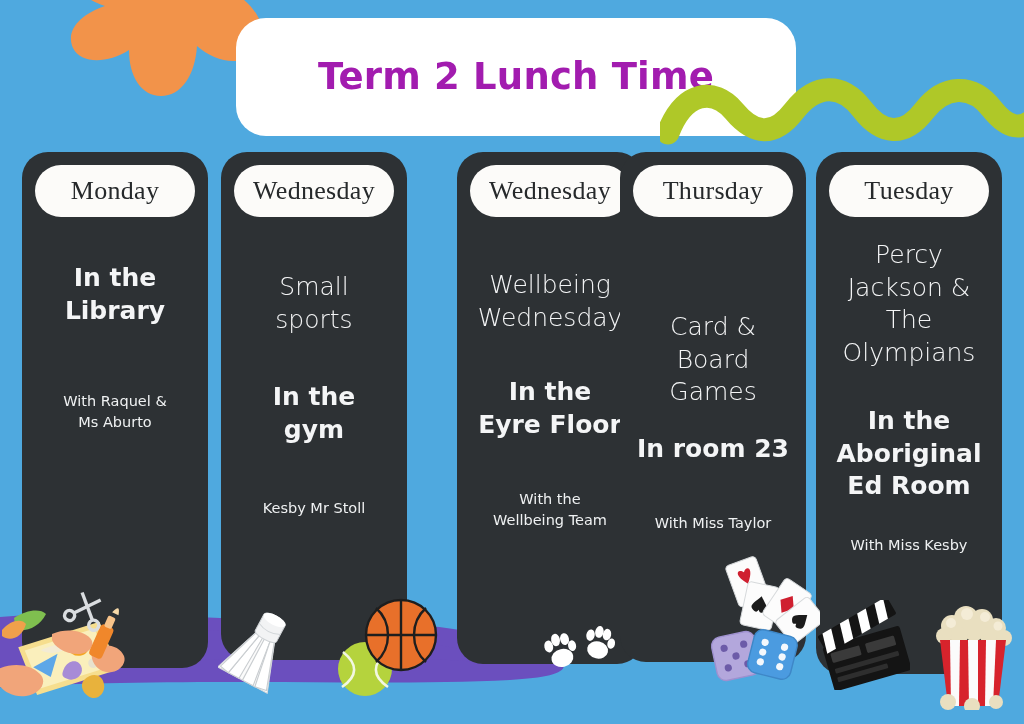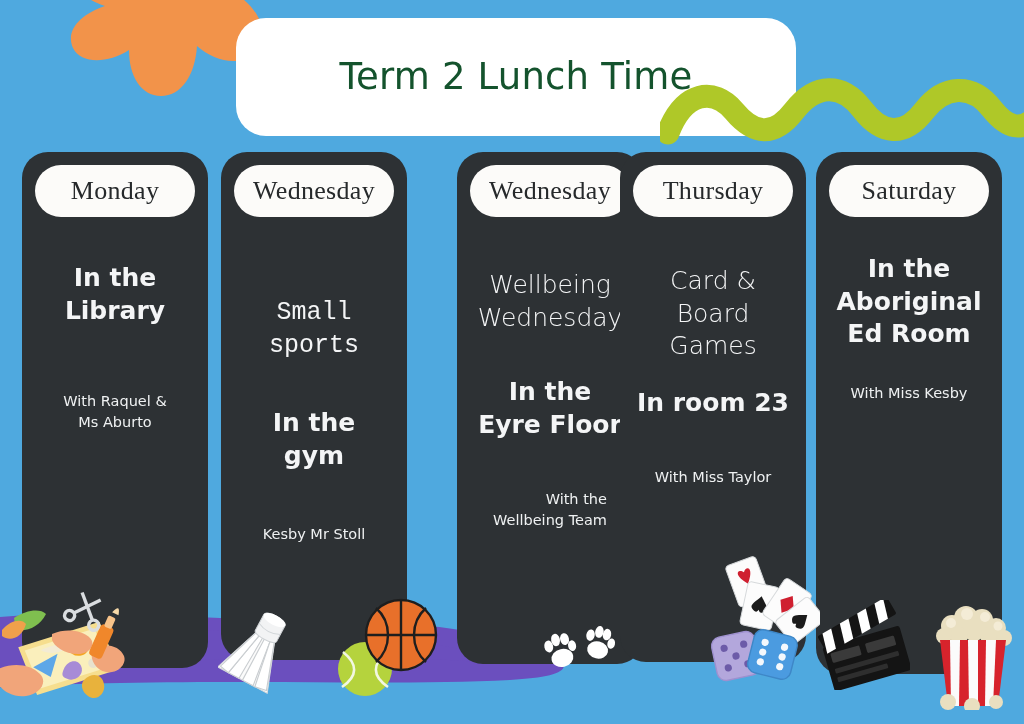--- a/index.html
+++ b/index.html
@@ -18,21 +18,21 @@
   .wave  { left:660px; top:55px; width:380px; height:95px; z-index:4; }
   .purple-stroke { left:-10px; top:612px; width:610px; height:88px; z-index:2; }
 
   
   .title-card {
     position:absolute; left:236px; top:18px; width:560px; height:118px;
     background:#FFFFFF; border-radius:30px; z-index:3;
     display:flex; align-items:center; justify-content:center;
   }
   .title-text {
-    color:#14532d; font-weight:normal; font-size:37px; line-height:1.23;
+    color:#a21caf; font-weight:bold; font-size:37px; line-height:1.23;
     text-align:center; letter-spacing:.2px; padding:0 26px;
     font-family:"DejaVu Sans", sans-serif;
   }
 
   
   .board { position:absolute; left:0; top:0; width:832px; height:724px; z-index:5; }
   .day-card {
     position:absolute; top:152px; width:186px;
     background:#2D3134; border-radius:26px;
     display:flex; flex-direction:column; align-items:center;
@@ -61,34 +61,34 @@
   }
   .staff {
     font-size:14.5px; line-height:1.45; font-weight:400; color:#EFF1F2;
     font-family:"DejaVu Sans", sans-serif;
   }
 
   
   #col-0 { left:22px;  height:516px; }
   #col-1 { left:221px; height:508px; }
   #col-2 { left:421px; height:512px;margin-left:36px; }
-  #col-3 { left:620px; height:510px; }
+  #col-3 { left:620px; height:510px;gap:46px; }
   #col-4 { left:816px; height:522px; }
 
   #col-0 .activity { margin-top:48px; }
   #col-0 .location { margin-top:45px; }
   #col-0 .staff    { margin-top:64px; }
 
-  #col-1 .activity { margin-top:80px;font-family:Liberation Mono, monospace; }
+  #col-1 .activity { margin-top:54px; }
   #col-1 .location { margin-top:45px; }
   #col-1 .staff    { margin-top:52px; }
 
   #col-2 .activity { margin-top:52px; }
   #col-2 .location { margin-top:42px; }
-  #col-2 .staff    { margin-top:48px;text-align:right; }
+  #col-2 .staff    { margin-top:48px; }
 
   #col-3 .activity { margin-top:48px; }
   #col-3 .location { margin-top:24px; }
   #col-3 .staff    { margin-top:48px; }
 
   #col-4 .activity { margin-top:22px; }
   #col-4 .location { margin-top:36px; }
   #col-4 .staff    { margin-top:32px; }
 
   
@@ -170,23 +170,24 @@
       </div>
       <div class="day-body">
         <div class="activity">Card &amp;<br>Board<br>Games</div>
         <div class="location">In room 23</div>
         <div class="staff">With Miss Taylor</div>
       </div>
     </div>
 
     <div class="day-card" id="col-4">
       <div class="day-pill">
-        <span class="day-name">Saturday</span>
-      </div>
-      <div class="day-body">
+        <span class="day-name">Tuesday</span>
+      </div>
+      <div class="day-body">
+        <div class="activity">Percy<br>Jackson &amp;<br>The<br>Olympians</div>
         <div class="location">In the<br>Aboriginal<br>Ed Room</div>
         <div class="staff">With Miss Kesby</div>
       </div>
     </div>
 
   </div>
 
   <svg class="ill" id="ill-craft" viewBox="0 0 150 120">
     <path fill="#7FBF4F" d="M18 34 C30 26 44 24 50 30 C44 42 32 48 20 46 Z"></path>
     <path fill="#F0A04B" d="M6 46 C14 36 26 34 30 40 C26 54 14 58 6 52 Z"></path>

